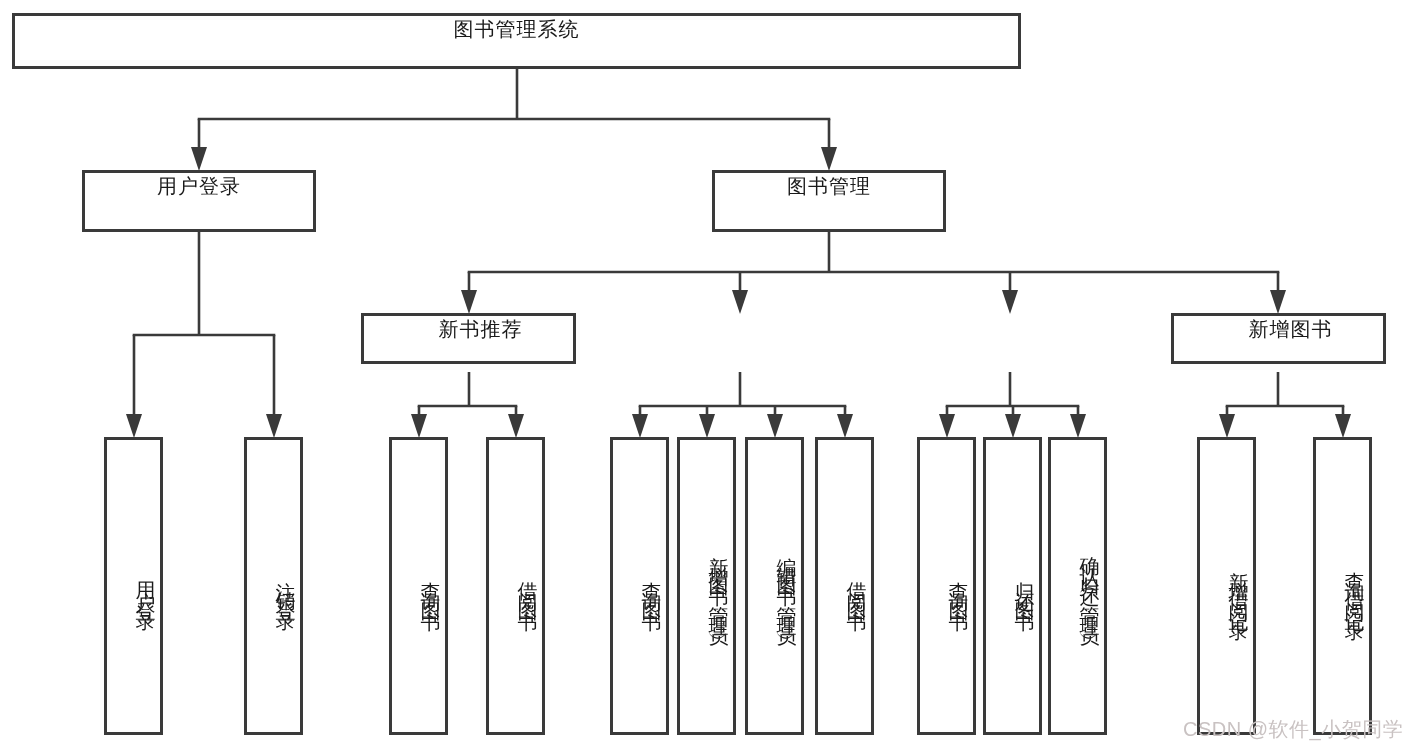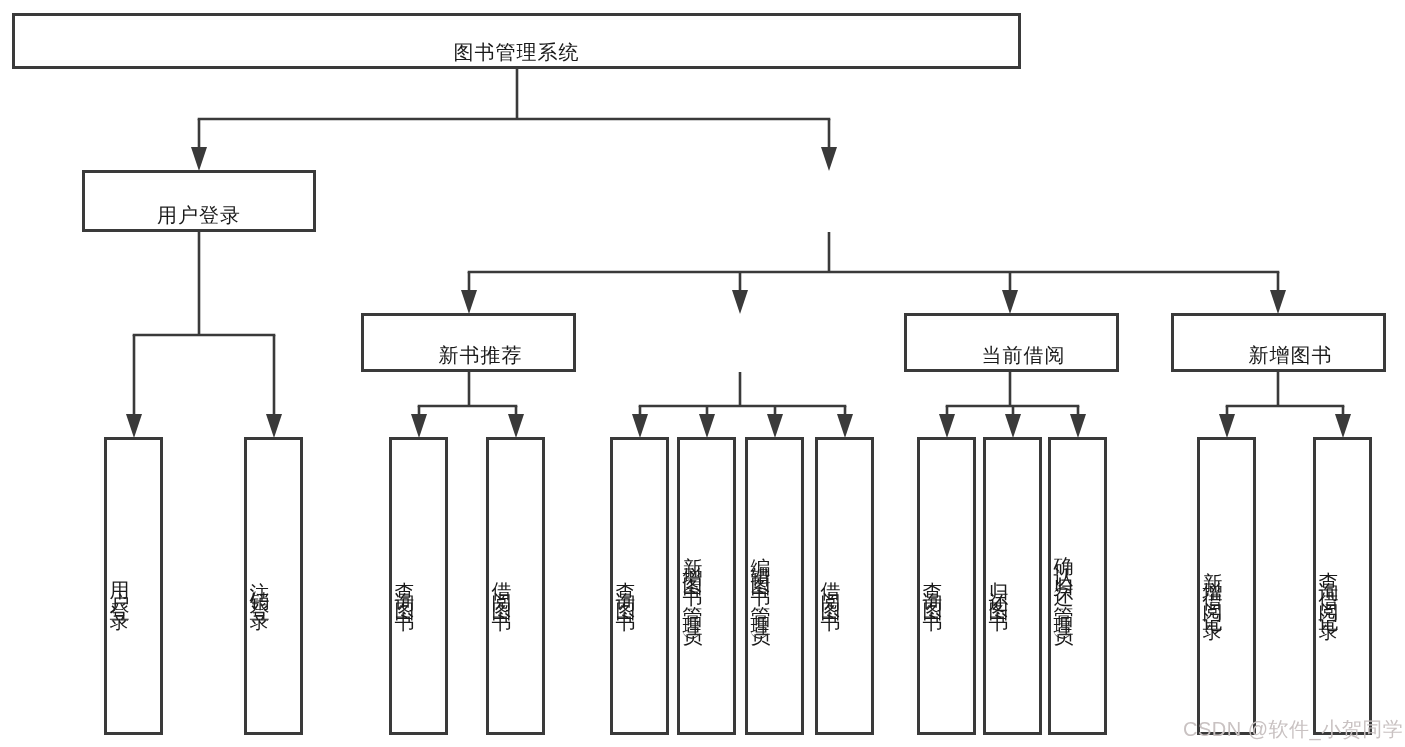--- a/index.html
+++ b/index.html
@@ -5,26 +5,26 @@
   html,body{margin:0;padding:0;background:#fff;}
   #stage{
     position:relative;width:1405px;height:747px;background:#fff;
     font-family:"Liberation Sans","DejaVu Sans",sans-serif;
     overflow:hidden;
   }
   #wires{position:absolute;left:0;top:0;width:1405px;height:747px;}
   .node{
     position:absolute;box-sizing:border-box;
     border:3px solid #3a3a3a;background:#fff;color:#1a1a1a;
-    display:flex;align-items:flex-end;justify-content:center;
+    display:flex;align-items:flex-start;justify-content:center;
     font-size:20px;letter-spacing:1px;
   }
   .root{left:12px;top:13px;width:1009px;height:56px;}
   .lvl2{top:170px;width:234px;height:62px;}
-  .lvl3{top:313px;width:215px;height:59px;padding-left:24px;}
+  .lvl3{top:313px;width:215px;height:51px;padding-left:24px;}
   .leaf{
     top:437px;width:59px;height:298px;
     writing-mode:vertical-rl;text-orientation:mixed;
     letter-spacing:10px;font-size:20px;
   }
   .leaf span{display:block;}
   #watermark{
     position:absolute;top:716px;left:1183px;width:222px;
     font-size:20px;color:#c9c2c2;white-space:nowrap;z-index:5;
     letter-spacing:0.5px;
@@ -90,26 +90,26 @@
       <polygon points="1335,414 1351,414 1343,438" fill="#3a3a3a"></polygon>
     </svg>
 
   <div class="node root">
     <span>图书管理系统</span>
   </div>
 
   <div class="node lvl2" style="left:82px">
     <span>用户登录</span>
   </div>
+  <div class="node lvl2" style="left:712px">
+    <span>图书管理</span>
+  </div>
 
   <div class="node lvl3" style="left:361px">
     <span>新书推荐</span>
-  </div>
-  <div class="node lvl3" style="left:904px">
-    <span>当前借阅</span>
   </div>
   <div class="node lvl3" style="left:1171px">
     <span>新增图书</span>
   </div>
 
   <div class="node leaf" style="left:104px">
     <span>用户登录</span>
   </div>
   <div class="node leaf" style="left:244px">
     <span>注销登录</span>

